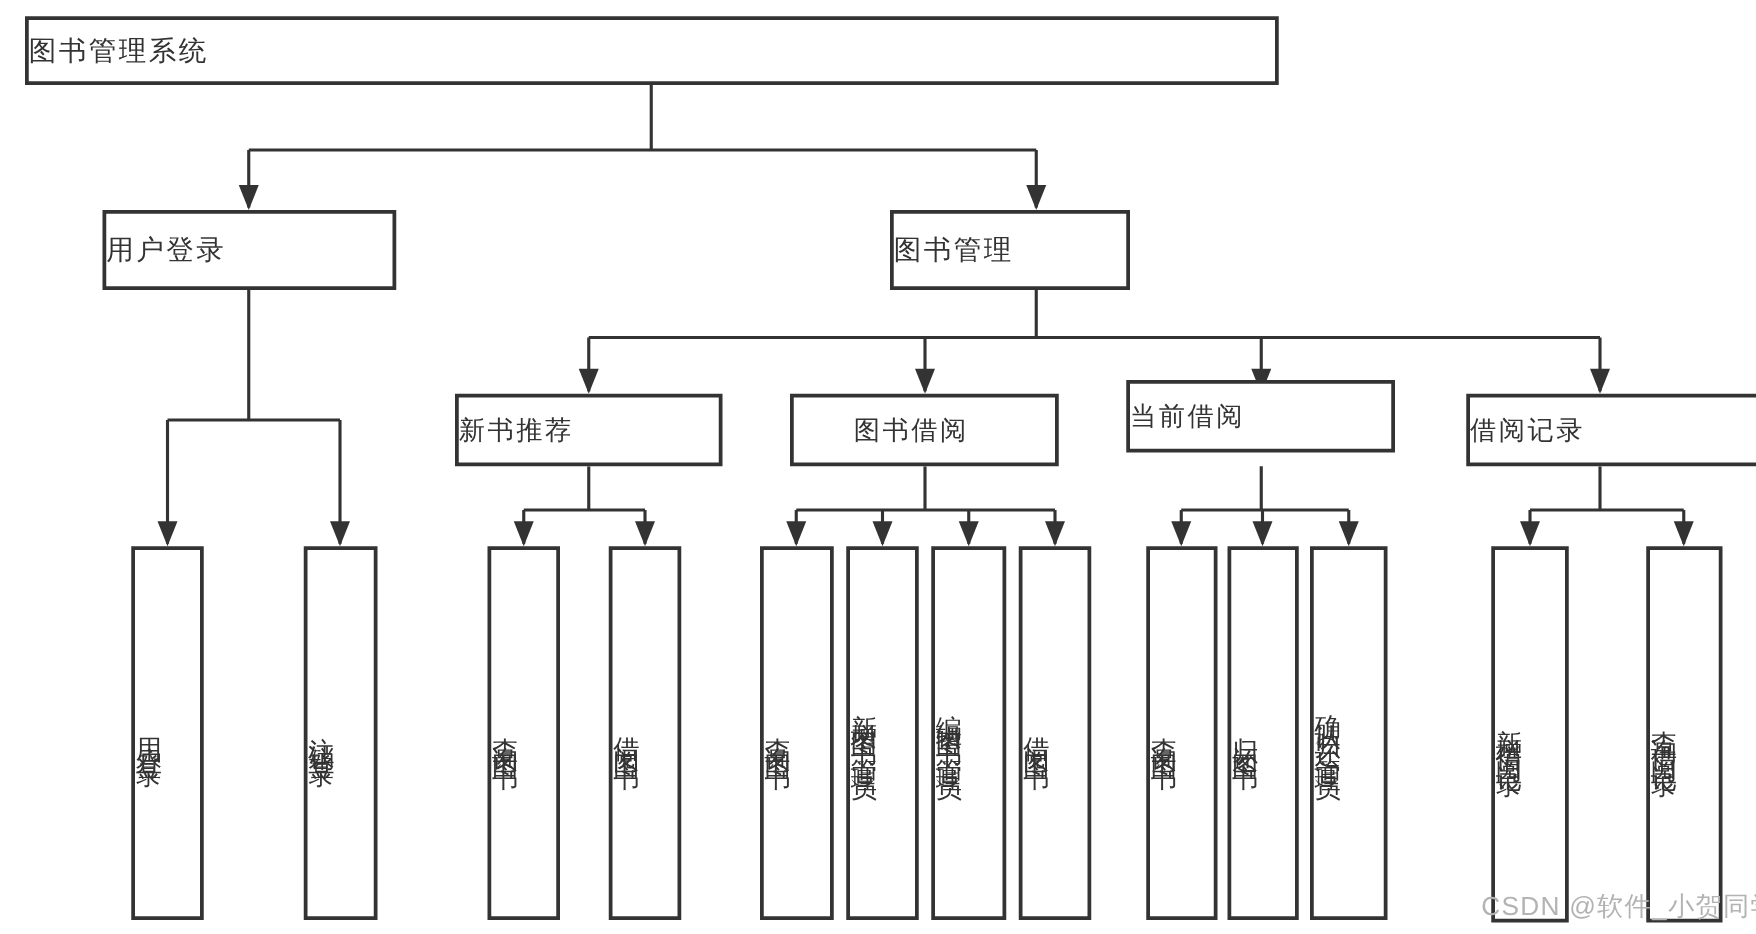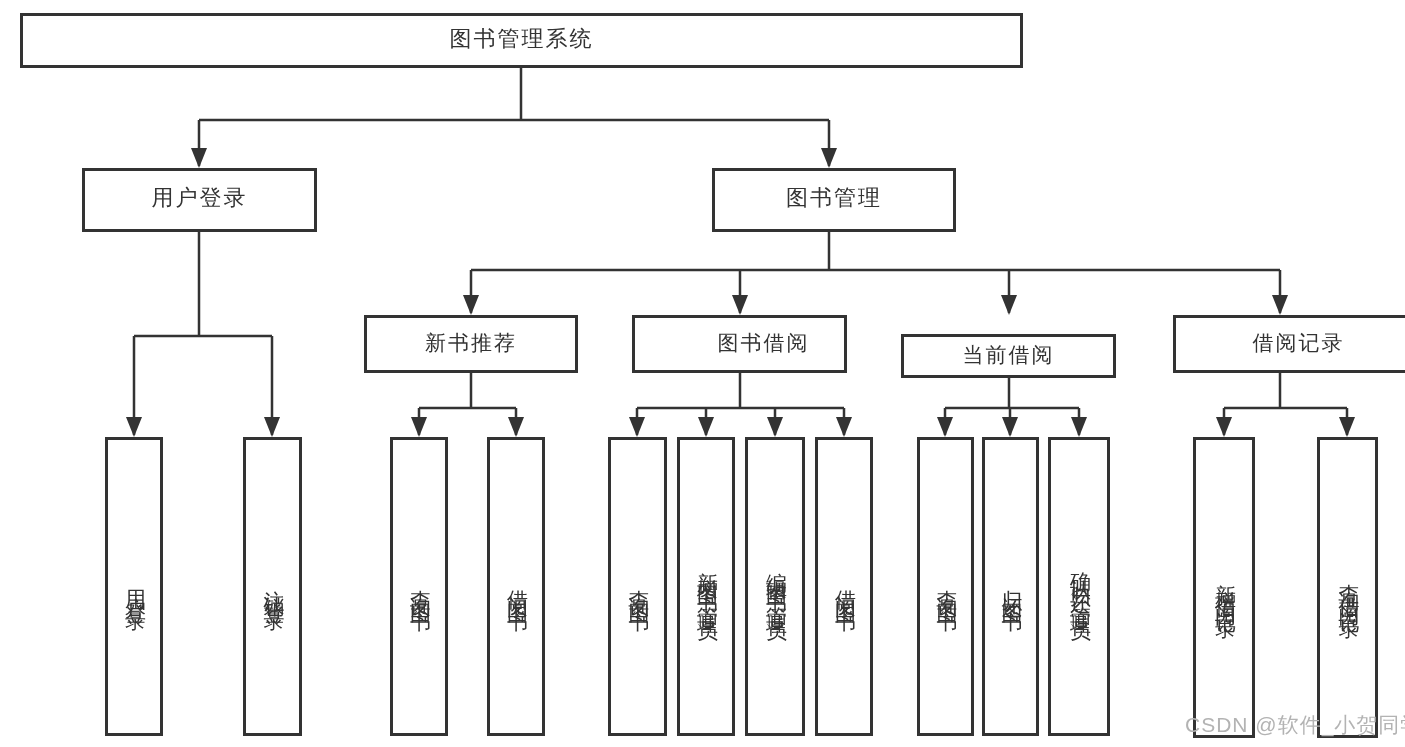--- a/index.html
+++ b/index.html
@@ -35,23 +35,22 @@
     fill: var(--line);
     stroke: none;
   }
   .box {
     position: absolute;
     box-sizing: border-box;
     border: 3px solid var(--line);
     background: var(--background);
     display: flex;
     align-items: center;
-    justify-content: center;
+    justify-content: flex-start;
     text-align: center;
-    font-family: Liberation Mono, monospace;
   }
   .box .h-label {
     font-size: 22px;
     letter-spacing: 2px;
     color: var(--text);
     line-height: 1;
     white-space: nowrap;
   }
   .box.level3 .h-label { font-size: 21px; }
   .box.leaf .v-label {
@@ -109,31 +108,31 @@
     <polygon points="1339,417 1355,417 1347,437"></polygon>
   </svg>
 
   <div class="box root" style="left:20px; top:13px; width:1003px; height:55px;">
     <span class="h-label">图书管理系统</span>
   </div>
 
   <div class="box level2" style="left:82px; top:168px; width:235px; height:64px;">
     <span class="h-label">用户登录</span>
   </div>
-  <div class="box level2" style="left:712px; top:168px; width:244px; height:64px;">
+  <div class="box level2" style="left:712px; top:168px; width:192px; height:64px;">
     <span class="h-label">图书管理</span>
   </div>
 
   <div class="box level3" style="left:364px; top:315px; width:214px; height:58px;">
     <span class="h-label">新书推荐</span>
   </div>
   <div class="box level3" style="left:632px; top:315px; width:215px; height:58px;padding-left:48px;">
     <span class="h-label">图书借阅</span>
   </div>
-  <div class="box level3" style="left:901px; top:334px; width:215px; height:44px;">
+  <div class="box level3" style="left:901px; top:304px; width:215px; height:58px;">
     <span class="h-label">当前借阅</span>
   </div>
   <div class="box level3" style="left:1173px; top:315px; width:251px; height:58px;">
     <span class="h-label">借阅记录</span>
   </div>
 
   <div class="box leaf" style="left:105px; top:437px; width:58px; height:299px;">
     <span class="v-label">用户登录</span>
   </div>
   <div class="box leaf" style="left:243px; top:437px; width:59px; height:299px;">

